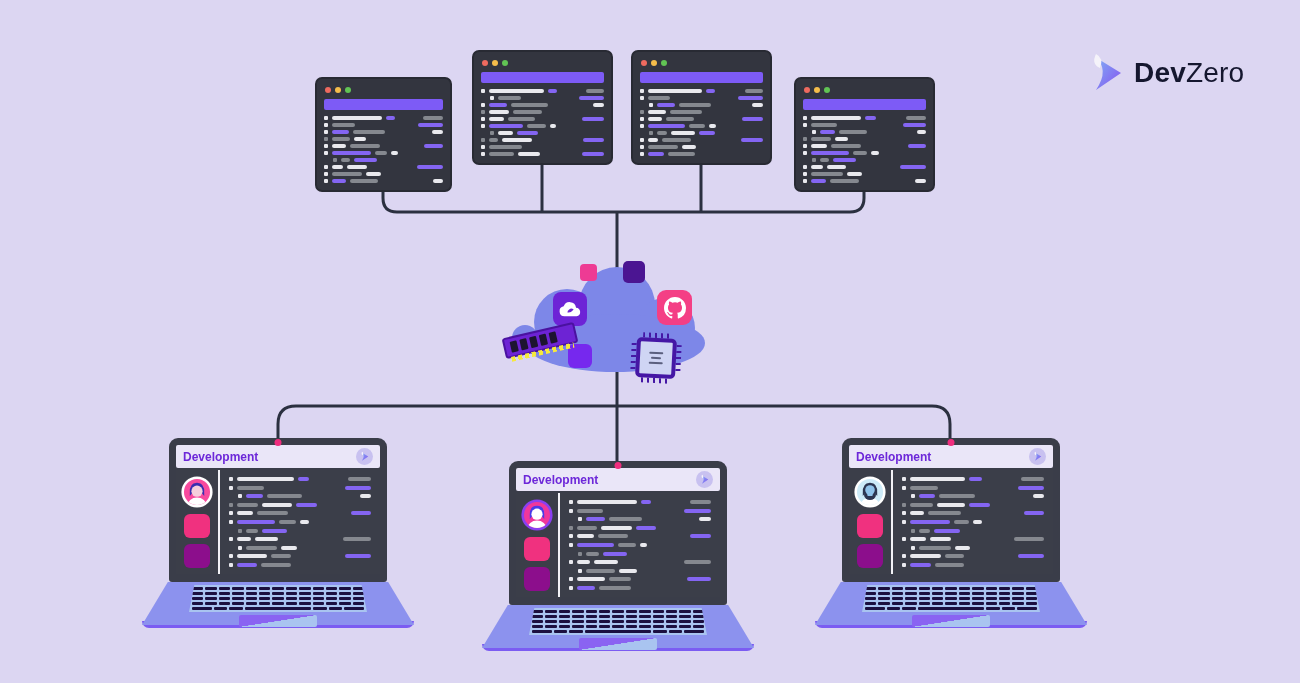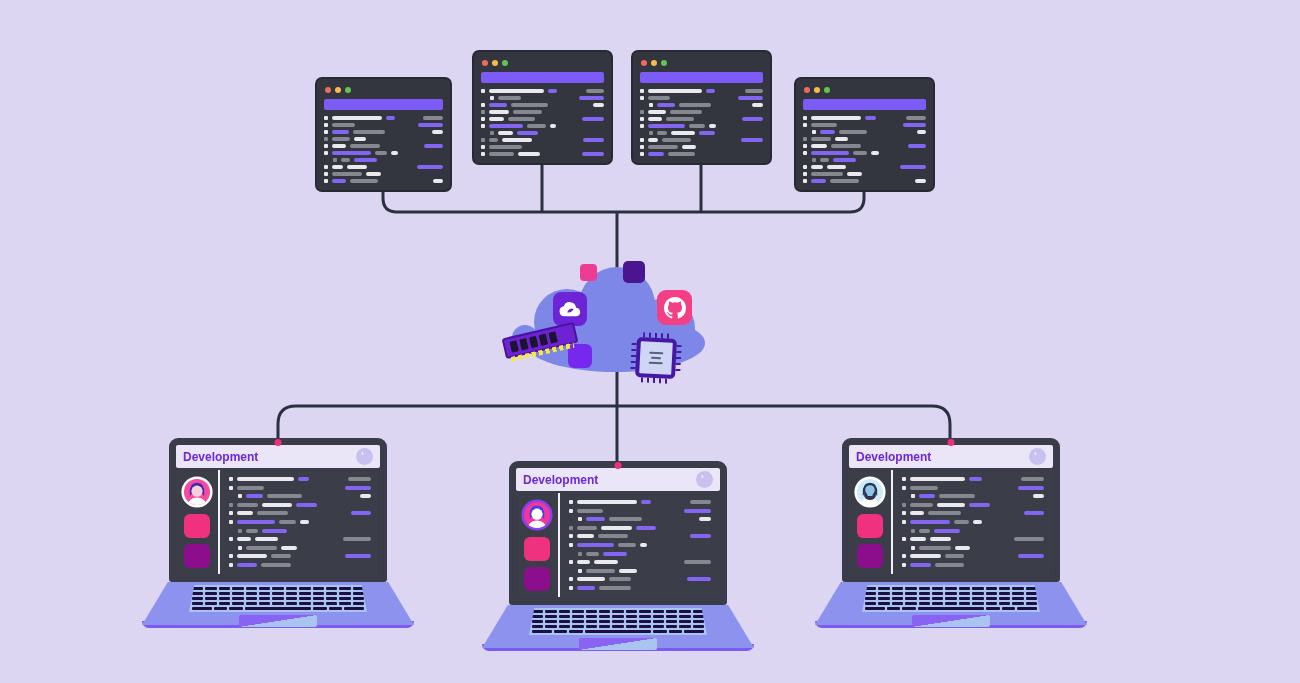--- a/index.html
+++ b/index.html
@@ -82,20 +82,33 @@
   <svg class="connectors" width="1300" height="683" viewBox="0 0 1300 683">
     <g stroke="#2B3040" stroke-width="3" fill="none">
       <path d="M383 172 V198 Q383 212 397 212 H850 Q864 212 864 198 V172"></path>
       <path d="M542 140 V212"></path>
       <path d="M701 140 V212"></path>
       <path d="M617 212 V464"></path>
       <path d="M278 446 V424 Q278 406 296 406 H932 Q950 406 950 424 V446"></path>
     </g>
   </svg>
 
+  <div class="logo">
+    <svg width="36" height="42" viewBox="0 0 36 42">
+      <defs>
+        <linearGradient id="lgrad" x1="0" y1="0" x2="1" y2="1">
+          <stop offset="0" stop-color="#7FB0F5"></stop>
+            <stop offset="1" stop-color="#8752F0"></stop>
+        </linearGradient>
+      </defs>
+      <path d="M7 5 Q22 17 8 38 L33 21 Z" fill="url(#lgrad)"></path>
+      <path d="M8 2 Q16 6 12 16 Q3 12 8 2 Z" fill="#F5F3FA"></path>
+    </svg>
+    <div class="logo-text"><span class="dev">Dev</span><span class="zero">Zero</span></div>
+  </div>
 
   <div class="codewin" style="left:315px;top:77px;width:137px;">
     <div class="titlebar">
       <span class="tdot" style="background:var(--dot-red)"></span>
       <span class="tdot" style="background:var(--dot-yellow)"></span>
       <span class="tdot" style="background:var(--dot-green)"></span>
     </div>
     <div class="addressbar"></div>
     <div class="cw-lines">
         <div class="cw-line">

